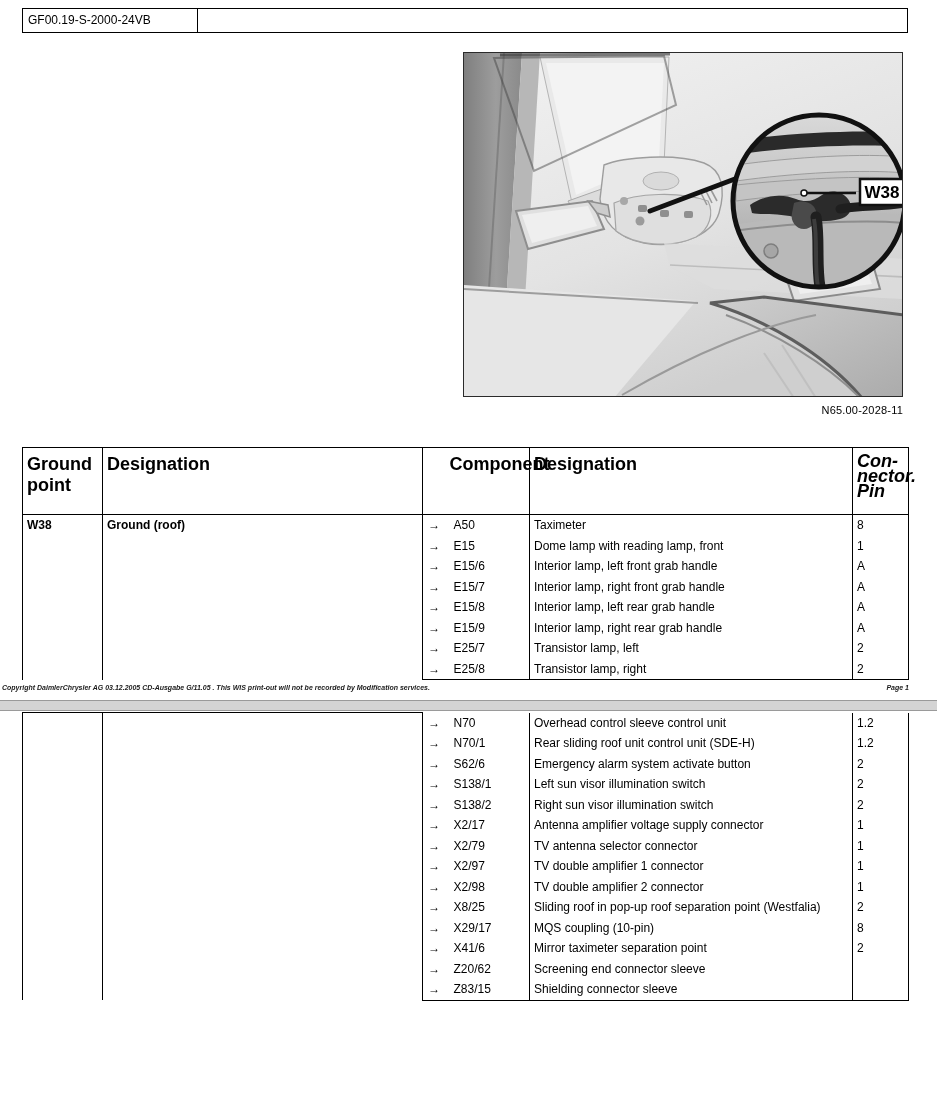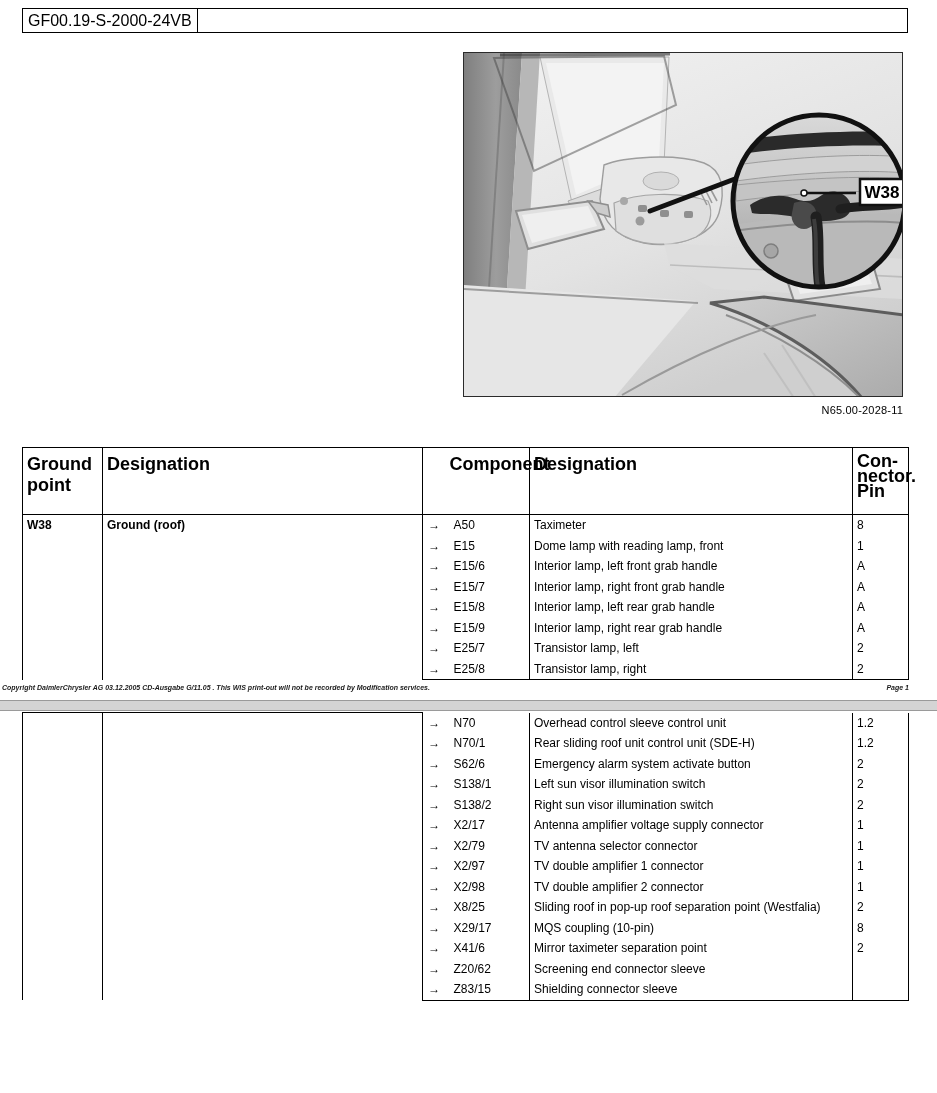--- a/index.html
+++ b/index.html
@@ -26,21 +26,21 @@
     border: 1px solid #000;
     box-sizing: border-box;
     display: flex;
   }
   .doc-header .hcell {
     border-right: 1px solid #000;
     box-sizing: border-box;
     display: flex;
     align-items: center;
     padding-left: 5px;
-    font-size: 16px;
+    font-size: 12px;
     line-height: 13px;
     white-space: nowrap;
     overflow: hidden;
   }
   .doc-header .hcell:last-child { border-right: none; }
   .hc-id    { width: 175px; }
   .hc-title { width: 281px; }
   .hc-model { width: 255px; }
   .hc-blank { width: 173px; }
 
@@ -109,21 +109,21 @@
     text-align: center;
     padding-right: 7px;
     margin-top: 36px;
   }
   .hdr-row td.th-arrow {
     border-right: none;
   }
   .hdr-row td.th-comp {
     border-left: none;
   }
-  .hdr-pin-lines { line-height: 15px; }
+  .hdr-pin-lines { line-height: 15px; font-style: italic; }
 
   .body-row td {
     height: 20.5px;
     font-size: 12px;
     line-height: 20.5px;
     padding: 0 0 0 4px;
     border-top: none;
     border-bottom: none;
   }
   .body-row.first-row td { border-top: 1px solid #000; }

